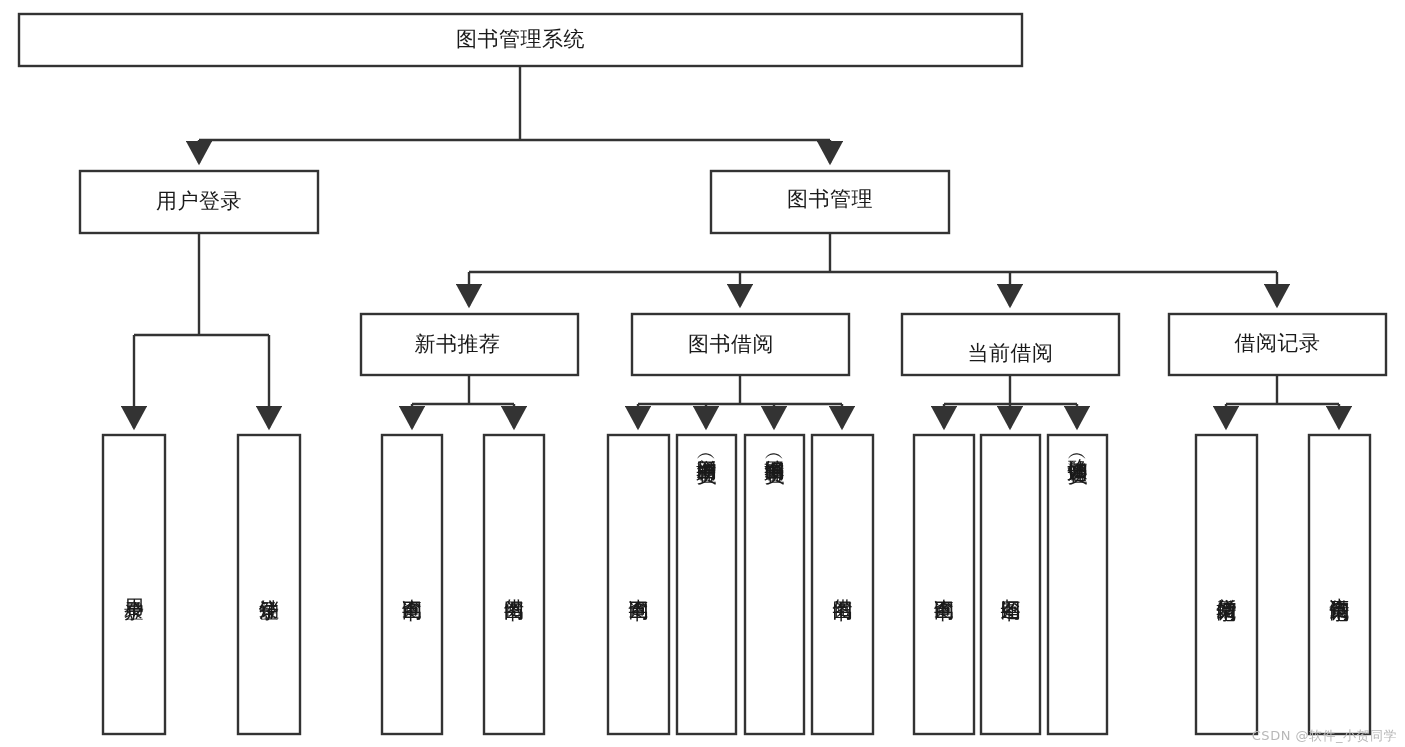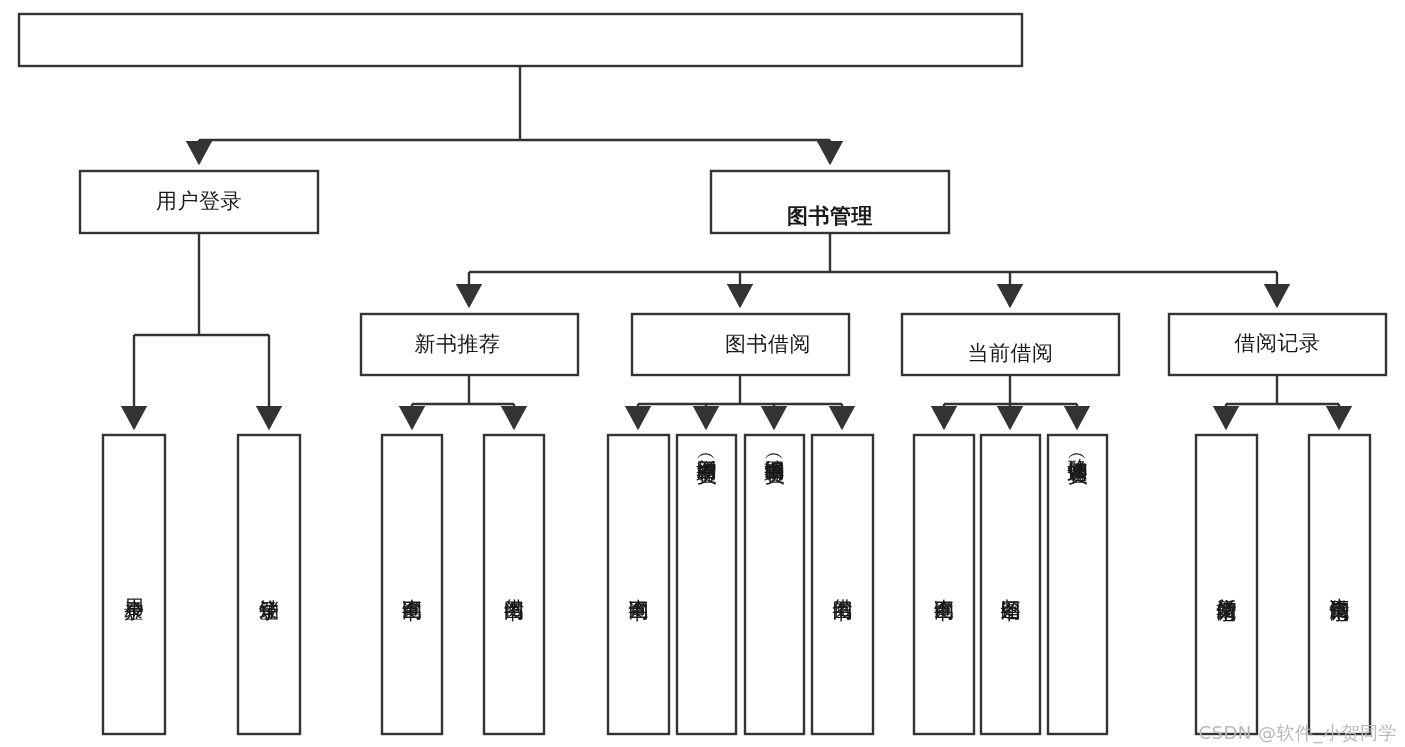--- a/index.html
+++ b/index.html
@@ -64,21 +64,21 @@
     padding-top: 8px;
   }
   .node-label.vertical.centered {
     justify-content: center;
     padding-top: 0;
   }
   .watermark {
     position: absolute;
     right: 8px;
     bottom: 2px;
-    font-size: 18px;
+    font-size: 13px;
     color: #b8b8b8;
     font-family: "DejaVu Sans", "Liberation Sans", sans-serif;
     white-space: nowrap;
     letter-spacing: 0.5px;
   }
 </style>
 </head>
 <body>
 
 <div id="diagram-root">
@@ -145,26 +145,27 @@
     <rect class="node-box" x="812" y="435" width="61" height="299"></rect>
 
     <rect class="node-box" x="914" y="435" width="60" height="299"></rect>
     <rect class="node-box" x="981" y="435" width="59" height="299"></rect>
     <rect class="node-box" x="1048" y="435" width="59" height="299"></rect>
 
     <rect class="node-box" x="1196" y="435" width="61" height="299"></rect>
     <rect class="node-box" x="1309" y="435" width="61" height="299"></rect>
   </svg>
 
+  <div class="node-label horizontal" style="left:19px; top:14px; width:1003px; height:52px;">图书管理系统</div>
 
   <div class="node-label horizontal" style="left:80px; top:171px; width:238px; height:62px;">用户登录</div>
-  <div class="node-label horizontal" style="left:711px; top:186px; width:238px; height:62px;font-weight:bold;">图书管理</div>
+  <div class="node-label horizontal" style="left:711px; top:169px; width:238px; height:62px;">图书管理</div>
 
   <div class="node-label horizontal" style="left:361px; top:314px; width:193px; height:61px;">新书推荐</div>
-  <div class="node-label horizontal" style="left:632px; top:314px; width:198px; height:61px;margin-left:37px;">图书借阅</div>
+  <div class="node-label horizontal" style="left:632px; top:314px; width:198px; height:61px;">图书借阅</div>
   <div class="node-label horizontal" style="left:902px; top:323px; width:217px; height:61px;">当前借阅</div>
   <div class="node-label horizontal" style="left:1169px; top:314px; width:217px; height:59px;">借阅记录</div>
 
   <div class="node-label vertical centered" style="left:103px; top:435px; width:62px; height:299px;">用户登录</div>
   <div class="node-label vertical centered" style="left:238px; top:435px; width:62px; height:299px;">注销登录</div>
 
   <div class="node-label vertical centered" style="left:382px; top:435px; width:60px; height:299px;">查询图书</div>
   <div class="node-label vertical centered" style="left:484px; top:435px; width:60px; height:299px;">借阅图书</div>
 
   <div class="node-label vertical centered" style="left:608px; top:435px; width:61px; height:299px;">查询图书</div>

